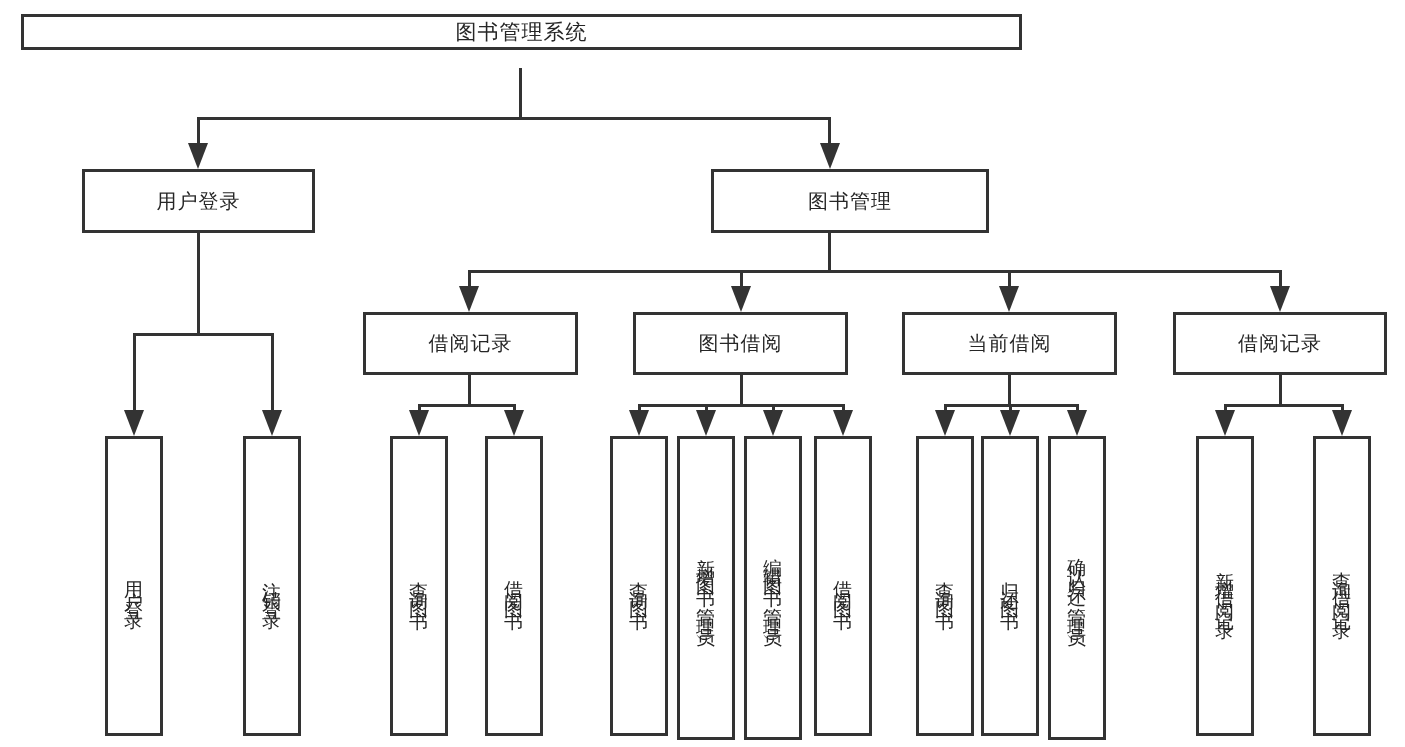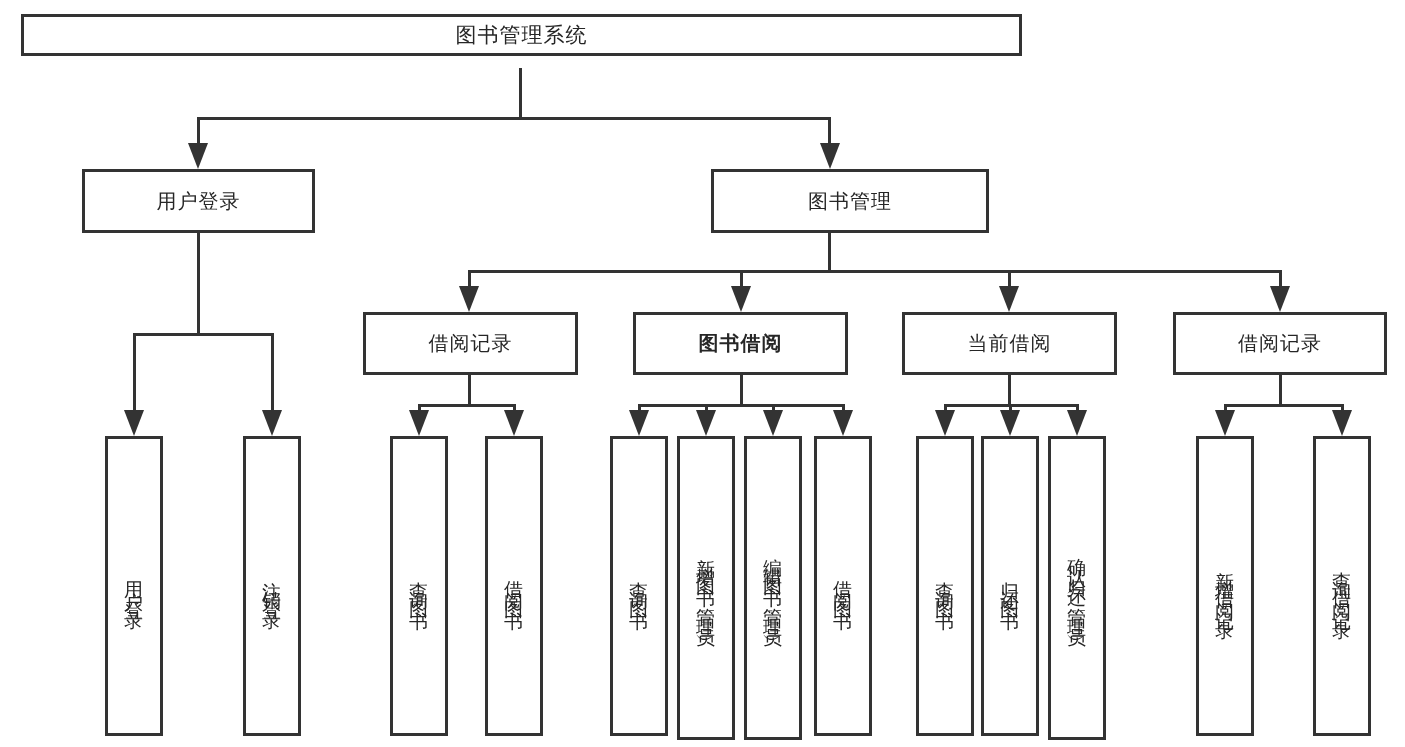--- a/index.html
+++ b/index.html
@@ -42,21 +42,21 @@
   .watermark{
     position:absolute;font-size:17px;letter-spacing:1px;
     color:var(--color-watermark);opacity:.9;white-space:nowrap;
   }
 </style>
 </head>
 <body>
 
 <div class="canvas">
 
-  <div class="box root" style="left:21px;top:14px;width:1001px;height:42px;">
+  <div class="box root" style="left:21px;top:14px;width:1001px;height:36px;">
     <span>图书管理系统</span>
   </div>
 
   <div class="vline" style="left:518.5px;top:68px;height:50px;"></div>
   <div class="hline" style="left:196.5px;top:117px;width:634px;"></div>
   <div class="arrow" style="left:196.5px;top:117px;height:26px;"></div>
   <div class="arrow" style="left:828px;top:117px;height:26px;"></div>
 
   <div class="box" style="left:82px;top:169px;width:233px;height:64px;">
     <span>用户登录</span>
@@ -73,21 +73,21 @@
   <div class="vline" style="left:828px;top:233px;height:40px;"></div>
   <div class="hline" style="left:467.5px;top:270px;width:814px;"></div>
   <div class="arrow" style="left:467.5px;top:270px;height:16px;"></div>
   <div class="arrow" style="left:739.5px;top:270px;height:16px;"></div>
   <div class="arrow" style="left:1007.5px;top:270px;height:16px;"></div>
   <div class="arrow" style="left:1278.5px;top:270px;height:16px;"></div>
 
   <div class="box" style="left:363px;top:312px;width:215px;height:63px;">
     <span>借阅记录</span>
   </div>
-  <div class="box" style="left:633px;top:312px;width:215px;height:63px;font-weight:bold;">
+  <div class="box" style="left:633px;top:312px;width:215px;height:63px;">
     <span>图书借阅</span>
   </div>
   <div class="box" style="left:902px;top:312px;width:215px;height:63px;">
     <span>当前借阅</span>
   </div>
   <div class="box" style="left:1173px;top:312px;width:214px;height:63px;justify-content:center;">
     <span>借阅记录</span>
   </div>
 
   <div class="vline" style="left:467.5px;top:375px;height:32px;"></div>

